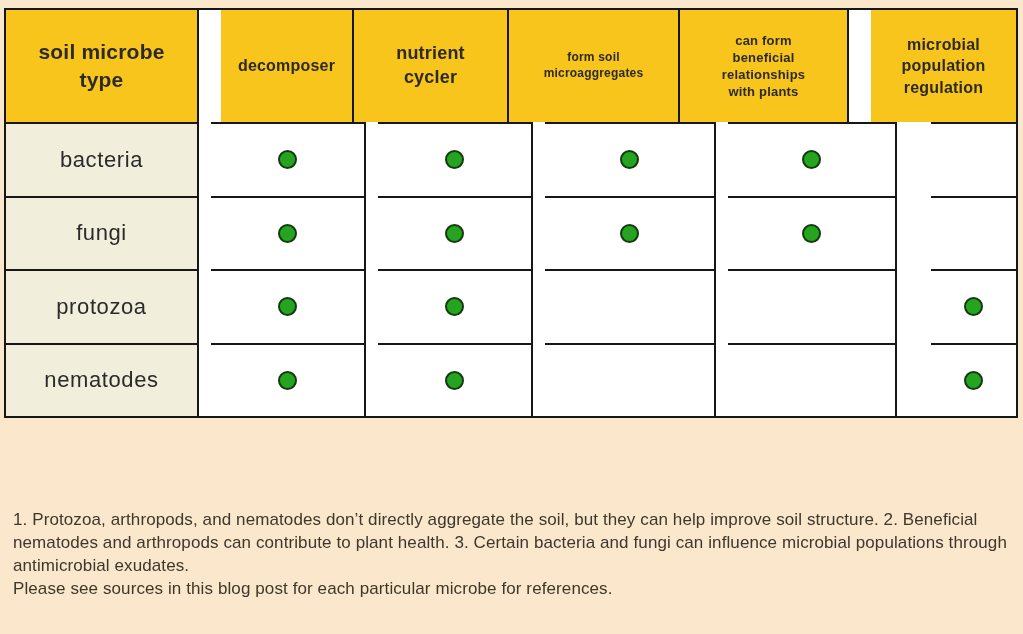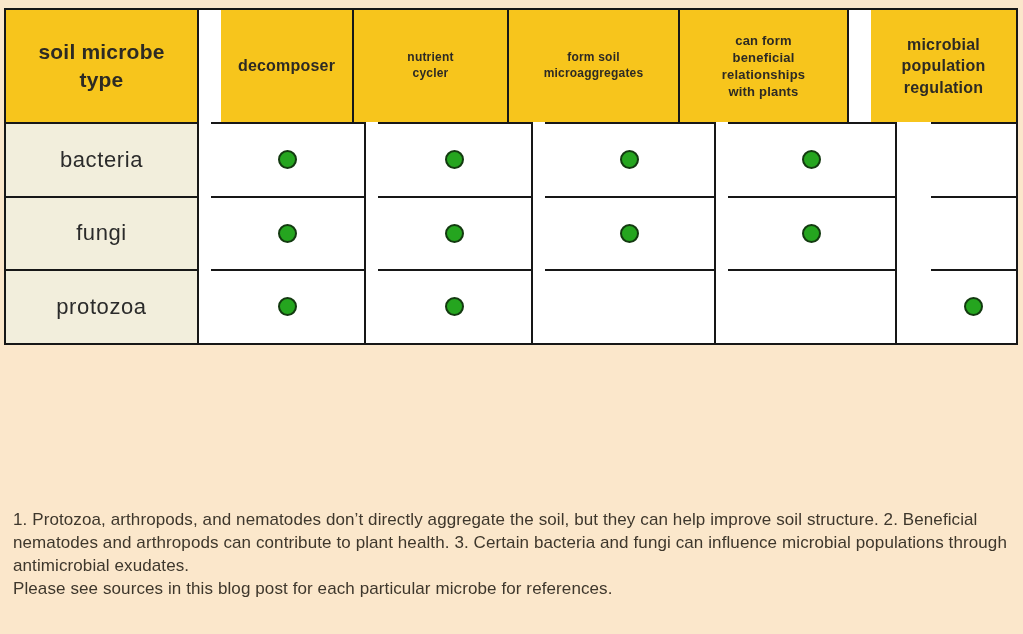--- a/index.html
+++ b/index.html
@@ -50,21 +50,21 @@
 
   .thead .cell {
     background: var(--header-bg);
     color: var(--header-text);
     font-weight: 700;
     line-height: 1.32;
     letter-spacing: 0.2px;
   }
   .thead .cell:nth-child(1) { font-size: 21px; line-height: 1.35; padding: 0 22px; }
   .thead .cell:nth-child(2) { font-size: 16px; padding: 0 28px; margin-left: 22px; }
-  .thead .cell:nth-child(3) { font-size: 12px; padding: 4px 42px; }
+  .thead .cell:nth-child(3) { font-size: 18px; padding: 4px 42px; }
   .thead .cell:nth-child(4) { font-size: 12px; padding: 0 20px; }
   .thead .cell:nth-child(5) { font-size: 13px; padding: 8px 34px; }
   .thead .cell:nth-child(6) { font-size: 16px; padding: 0 30px; }
 
   .label-cell {
     background: var(--label-bg);
     color: var(--label-text);
     font-size: 22px;
     font-weight: 400;
     letter-spacing: 0.6px;
@@ -152,20 +152,34 @@
           </div>
           <div class="cell data-cell">
             <span class="dot"></span>
           </div>
           <div class="cell data-cell"></div>
           <div class="cell data-cell"></div>
           <div class="cell data-cell">
             <span class="dot"></span>
           </div>
         </div>
+        <div class="trow">
+          <div class="cell label-cell">nematodes</div>
+          <div class="cell data-cell">
+            <span class="dot"></span>
+          </div>
+          <div class="cell data-cell">
+            <span class="dot"></span>
+          </div>
+          <div class="cell data-cell"></div>
+          <div class="cell data-cell"></div>
+          <div class="cell data-cell">
+            <span class="dot"></span>
+          </div>
+        </div>
       </div>
   </div>
 
   <div class="notes">
     <div class="notes-body"> 1. Protozoa, arthropods, and nematodes don’t directly aggregate the soil, but they can help improve soil structure. 2. Beneficial nematodes and arthropods can contribute to plant health. 3. Certain bacteria and fungi can influence microbial populations through antimicrobial exudates.</div>
     <div class="notes-footer">Please see sources in this blog post for each particular microbe for references.</div>
   </div>
 
 </div>
 

